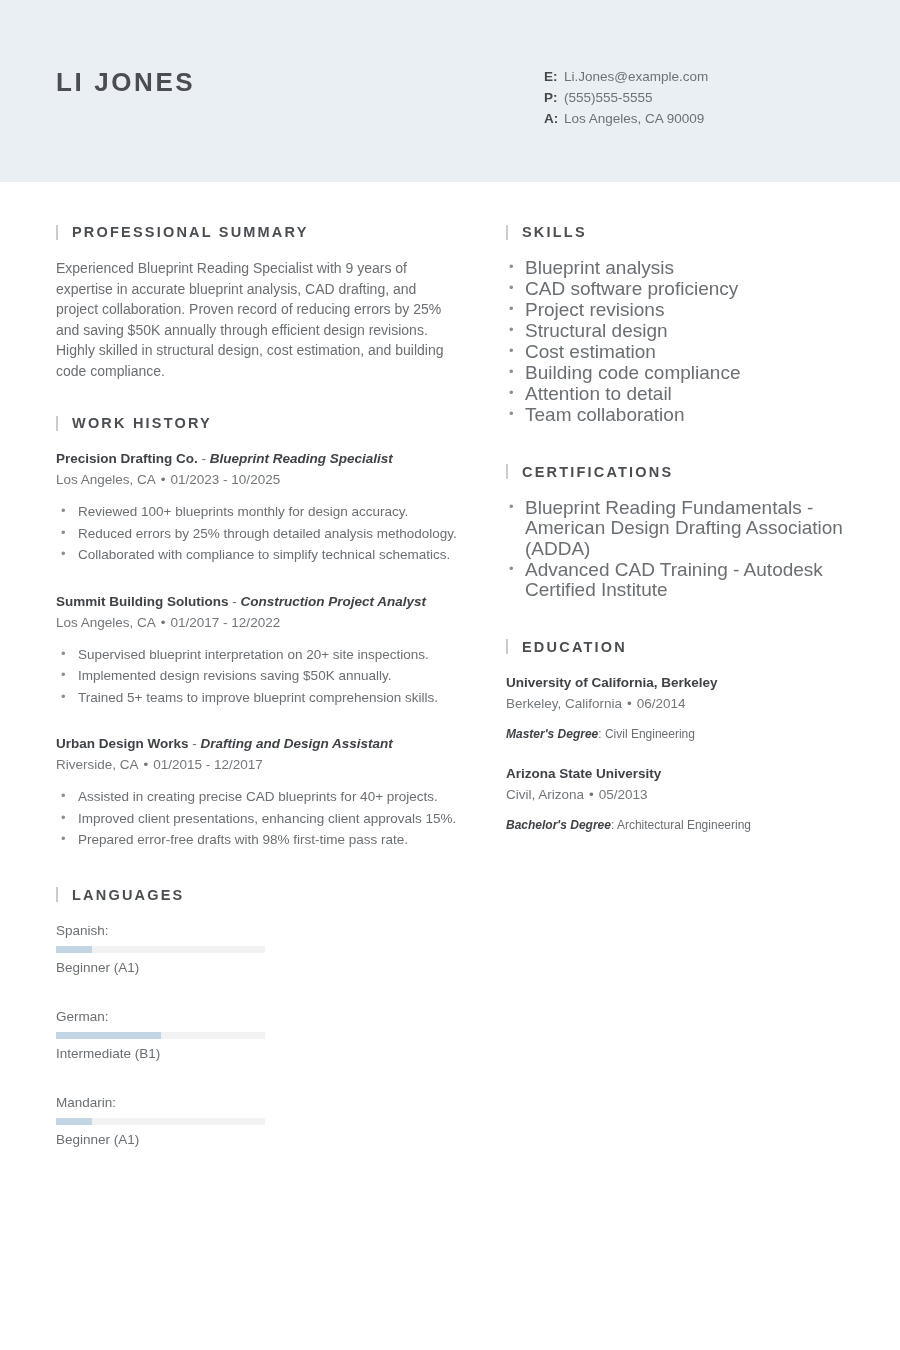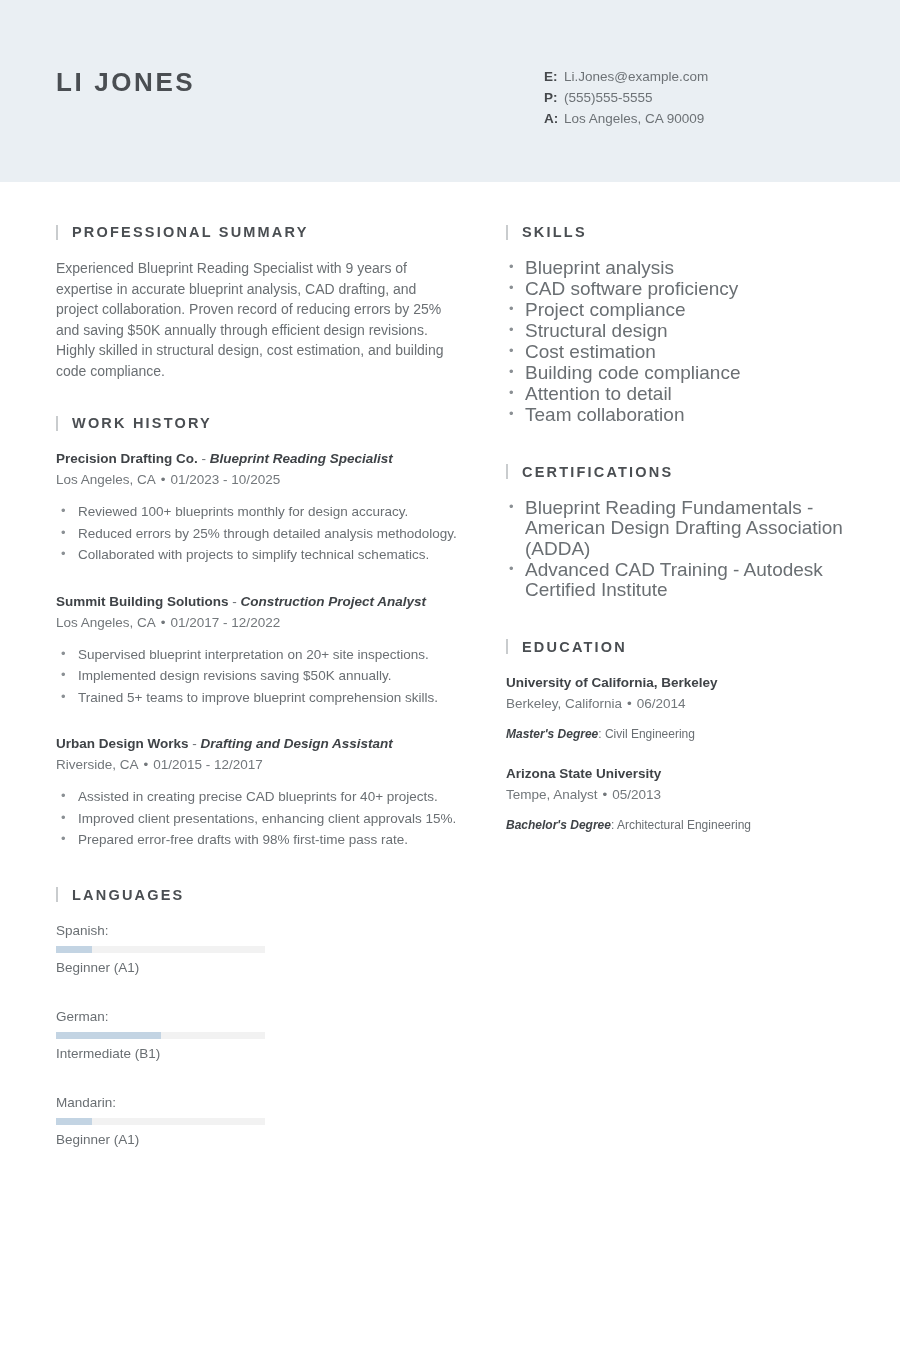--- a/index.html
+++ b/index.html
@@ -286,21 +286,21 @@
         <div class="job">
           <div class="job-title-line">
             <span class="job-company">Precision Drafting Co.</span><span class="job-dash"> - </span><span class="job-role">Blueprint Reading Specialist</span>
           </div>
           <div class="job-meta">
             <span>Los Angeles, CA</span><span class="dot">•</span><span>01/2023 - 10/2025</span>
           </div>
           <ul class="bullets">
             <li>Reviewed 100+ blueprints monthly for design accuracy.</li>
             <li>Reduced errors by 25% through detailed analysis methodology.</li>
-            <li>Collaborated with projects to simplify technical schematics.</li>
+            <li>Collaborated with compliance to simplify technical schematics.</li>
           </ul>
         </div>
 
         <div class="job">
           <div class="job-title-line">
             <span class="job-company">Summit Building Solutions</span><span class="job-dash"> - </span><span class="job-role">Construction Project Analyst</span>
           </div>
           <div class="job-meta">
             <span>Los Angeles, CA</span><span class="dot">•</span><span>01/2017 - 12/2022</span>
           </div>
@@ -361,21 +361,21 @@
     <div class="col-right">
 
       <div class="r-section">
         <div class="sec-head">
           <span class="sec-bar"></span>
           <span class="sec-title">SKILLS</span>
         </div>
         <ul class="plain">
           <li>Blueprint analysis</li>
           <li>CAD software proficiency</li>
-          <li>Project compliance</li>
+          <li>Project revisions</li>
           <li>Structural design</li>
           <li>Cost estimation</li>
           <li>Building code compliance</li>
           <li>Attention to detail</li>
           <li>Team collaboration</li>
         </ul>
       </div>
 
       <div class="r-section">
         <div class="sec-head">
@@ -400,21 +400,21 @@
             <span>Berkeley, California</span><span class="dot">•</span><span>06/2014</span>
           </div>
           <div class="edu-degree-line">
             <span class="edu-degree">Master's Degree</span><span>: Civil Engineering</span>
           </div>
         </div>
 
         <div class="edu">
           <div class="edu-school">Arizona State University</div>
           <div class="edu-meta">
-            <span>Tempe, Analyst</span><span class="dot">•</span><span>05/2013</span>
+            <span>Civil, Arizona</span><span class="dot">•</span><span>05/2013</span>
           </div>
           <div class="edu-degree-line">
             <span class="edu-degree">Bachelor's Degree</span><span>: Architectural Engineering</span>
           </div>
         </div>
       </div>
 
     </div>
   </div>
 </div>

